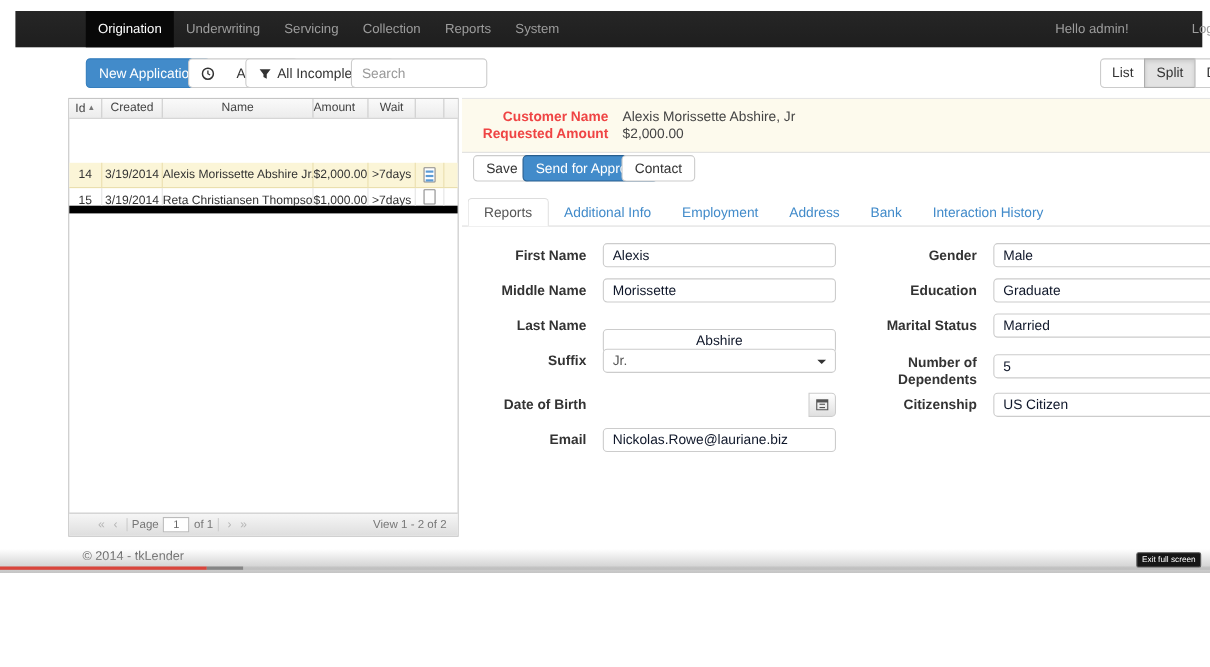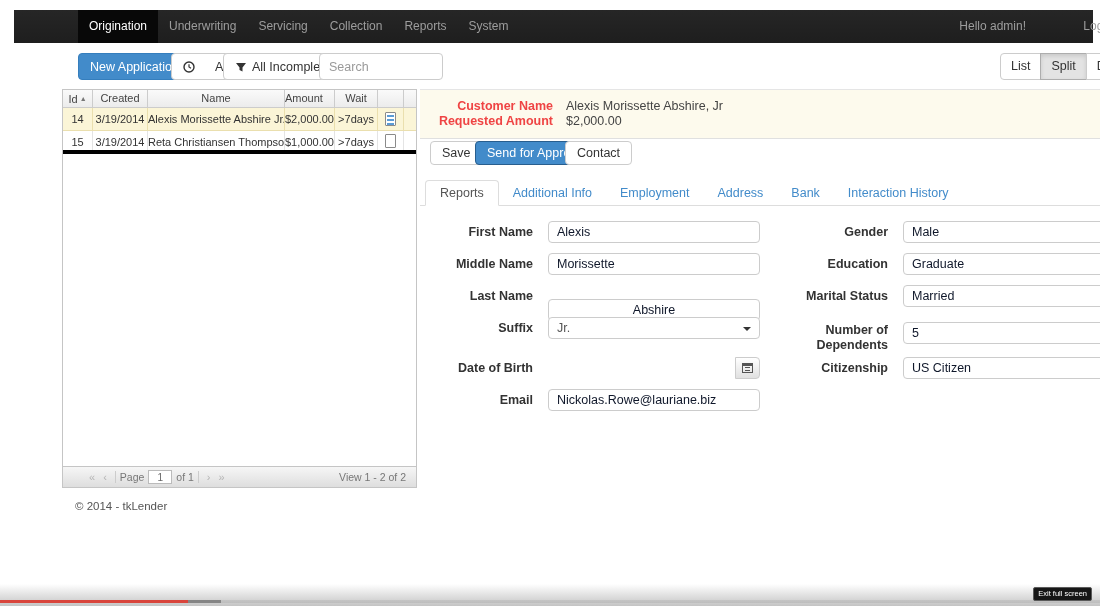--- a/index.html
+++ b/index.html
@@ -1,18 +1,18 @@
 <!DOCTYPE html>
 <html><head>
 <meta charset="utf-8">
 <style>
   * { margin:0; padding:0; box-sizing:border-box; }
   html,body { background:#fff; }
   body { font-family:"Liberation Sans", sans-serif; color:#333; }
-  #screen { position:relative; width:1100px; height:606px; overflow:hidden; background:#fff; }
+  #screen { position:relative; width:1100px; height:521px; overflow:hidden; background:#fff; }
 
   
   .navbar { position:absolute; left:14px; top:10px; width:1079px; height:33px;
             background:linear-gradient(#262626,#1e1e1e); }
   .nav-list { position:absolute; left:64px; top:0; height:33px; display:flex; }
   .nav-item { color:#9d9d9d; font-size:12px; line-height:33px; padding:0 11px; cursor:pointer; white-space:nowrap; }
   .nav-item.active { background:#080808; color:#fff; }
   .nav-greeting { position:absolute; right:67px; top:0; line-height:33px; font-size:12px; color:#9d9d9d; }
   .nav-logout { position:absolute; right:-27px; top:0; line-height:33px; font-size:12px; color:#9d9d9d; cursor:pointer; }
 
@@ -37,22 +37,22 @@
   .view-btn + .view-btn { margin-left:-1px; }
   .view-btn:last-child { border-radius:0 4px 4px 0; }
   .view-btn.active { background:#e3e3e3; border-color:#adadad; box-shadow:inset 0 2px 4px rgba(0,0,0,.12); }
 
   
   .grid-box { position:absolute; left:62px; top:89px; width:355px; height:399px;
               border:1px solid #c5c5c5; background:#fff; }
   .grid-header { display:flex; height:18px; background:linear-gradient(#fafafa,#ececec);
                  border-bottom:1px solid #ccc; font-size:11px; color:#444; }
   .gh-cell { border-right:1px solid #ccc; text-align:center; line-height:17px; overflow:hidden; white-space:nowrap; cursor:pointer; }
-  .grid-row { display:flex; height:23px; font-size:11px; color:#333; border-bottom:4px solid #000000; cursor:pointer; }
-  .grid-row.selected { background:#fbf5d7; border-bottom:1px solid #eadfae; }
+  .grid-row { display:flex; height:23px; font-size:11px; color:#333; border-bottom:7px solid #000000; cursor:pointer; }
+  .grid-row.selected { background:#fbf5d7; border-bottom:1px solid #eadfae;margin-top:40px; }
   .g-cell { border-right:1px solid #e4e4e4; line-height:22px; text-align:center; overflow:hidden; white-space:nowrap; }
   .grid-row.selected .g-cell { border-right-color:#eadfae; }
   .c-id{width:30px;} .c-created{width:55px;} .c-name{width:137px;} .c-amount{width:50px; text-align:right; padding-right:16px;}
   .c-wait{width:43px;} .c-icon{width:26px; display:flex; align-items:center; justify-content:center;}
   .sort-caret { font-size:7px; color:#777; vertical-align:2px; margin-left:2px; }
   .doc-icon { width:11px; height:14px; border:1px solid #8a8a8a; border-radius:1px; background:#fff; position:relative; }
   .doc-icon.filled::before { content:""; position:absolute; left:1px; top:2px; width:7px; height:2px; background:#5b9bd5; box-shadow:0 4px 0 #5b9bd5, 0 8px 0 #5b9bd5; }
   .pager { position:absolute; left:0; bottom:0; width:100%; height:21px;
            background:linear-gradient(#f6f6f6,#dedede); border-top:1px solid #c5c5c5;
            font-size:10.5px; color:#777; display:flex; align-items:center; }

